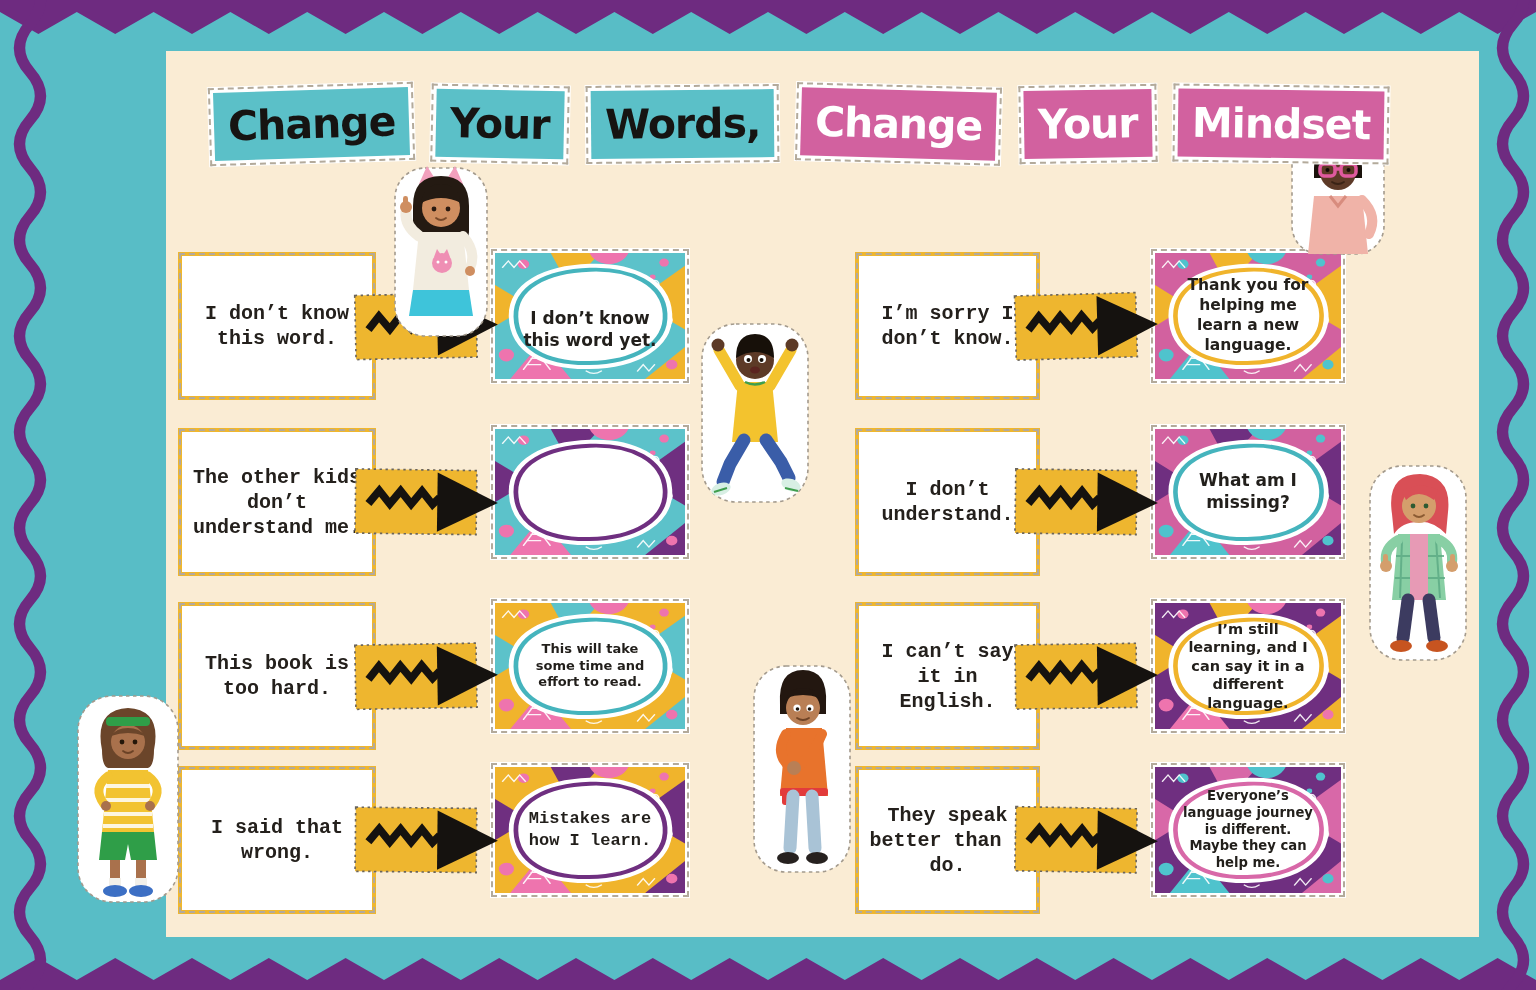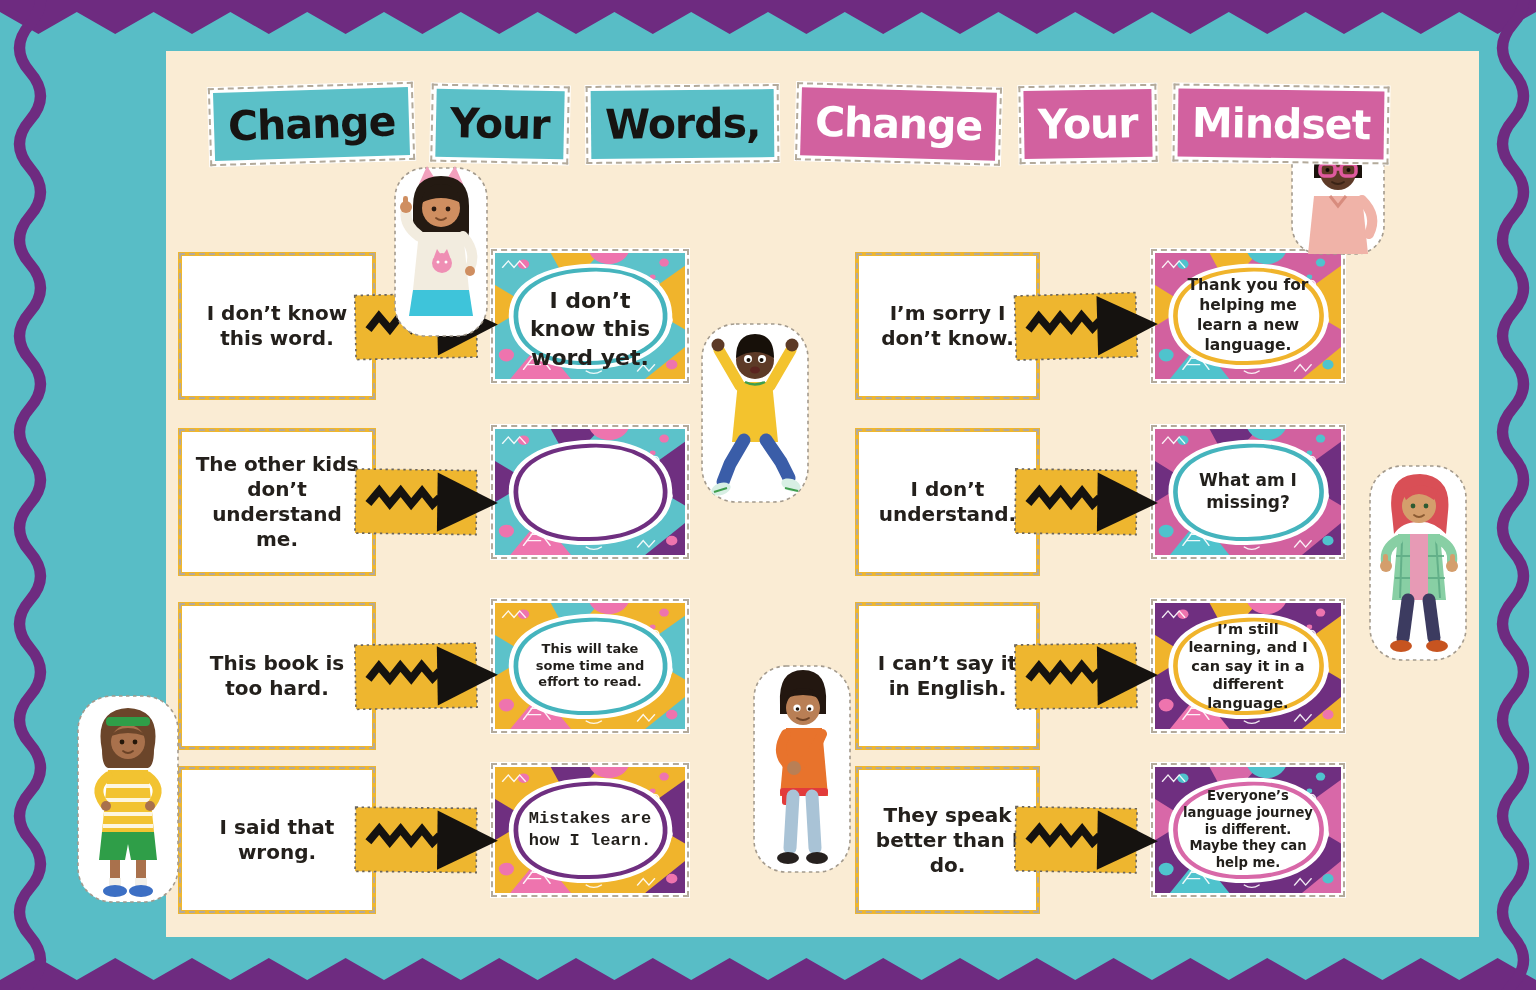--- a/index.html
+++ b/index.html
@@ -32,21 +32,21 @@
   .title-row .tword:nth-child(1){transform:rotate(-1.8deg);}
   .title-row .tword:nth-child(2){transform:rotate(1.2deg);}
   .title-row .tword:nth-child(3){transform:rotate(-0.6deg);}
   .title-row .tword:nth-child(4){transform:rotate(1.6deg);}
   .title-row .tword:nth-child(5){transform:rotate(-1.0deg);}
   .title-row .tword:nth-child(6){transform:rotate(0.8deg);}
   
   .pair-row{position:absolute;width:520px;height:158px;z-index:2;}
   .neg-card{
     position:absolute;left:0;top:4px;width:var(--negw);height:148px;
-    background:#fff;padding:0;outline:2px dashed #b3aa9b;outline-offset:-3px;
+    background:#fff;padding:0;outline:2px dashed #b3aa9b;outline-offset:-3px;font-family:Liberation Mono, monospace;
   }
   .neg-inner{height:100%;border:4px solid #eeb62f;display:flex;align-items:center;justify-content:center;padding:4px 10px;}
   .neg-text{margin:0;text-align:center;font-size:20px;font-weight:700;color:#24201c;line-height:1.25;}
   .arrow{
     position:absolute;left:calc(var(--decox) - 136px);top:40px;width:150px;height:76px;z-index:6;
     transform:rotate(var(--tilt,0deg));
   }
   .arrow svg{display:block;width:150px;height:76px;overflow:visible;}
   .ar-rect{fill:#eeb62f;stroke:#6b655c;stroke-width:1.4;stroke-dasharray:2 3;}
   .ar-zig{fill:none;stroke:#15120f;stroke-width:6.5;}
@@ -160,21 +160,21 @@
             <polyline points="150,148 156,140 162,148 168,140"></polyline>
             <path d="M184,78 q5,6 0,12"></path>
             <path d="M96,148 q8,6 16,0"></path>
             <path d="M24,98 l6,-8"></path>
             <path d="M30,146 l14,-22 l14,22" fill="none"></path>
             <path d="M34,140 h14 M38,132 h8"></path>
           </g>
           <path class="p-halo" d="M100,21 C144,19 177,39 179,76 C181,114 147,137 99,138 C53,139 23,119 22,80 C21,43 54,23 100,21 Z"></path>
           <path class="p-bubble" d="M100,21 C144,19 177,39 179,76 C181,114 147,137 99,138 C53,139 23,119 22,80 C21,43 54,23 100,21 Z"></path>
         </svg>
-        <p class="pos-text" style="font-size: 22px; margin-top: 27px;">I don’t know this word yet.</p>
+        <p class="pos-text" style="font-size: 17px; margin-top: 27px;">I don’t know this word yet.</p>
       </div>
     </div>
   </div>
       <div class="pair-row" style="left: 178px; top: 424px; --negw: 198px; --decox: 312px; --decow: 200px; --tilt: 0.8deg; --bg: #5cc2ca; --a1: #6f2f80; --a2: #ee74ae; --bub: #6f2f80;">
     <div class="neg-card">
       <div class="neg-inner">
         <p class="neg-text">The other kids don’t understand me.</p>
       </div>
     </div>
     <div class="arrow">

